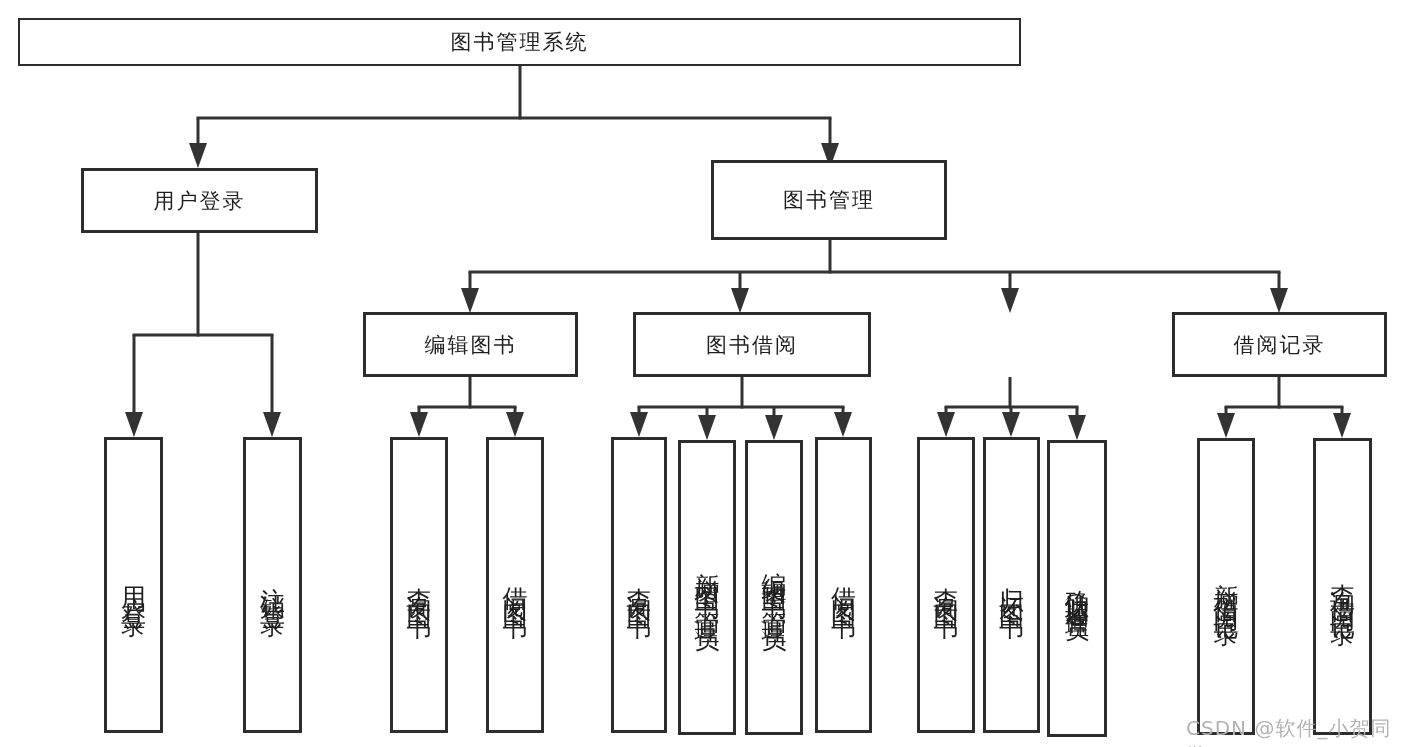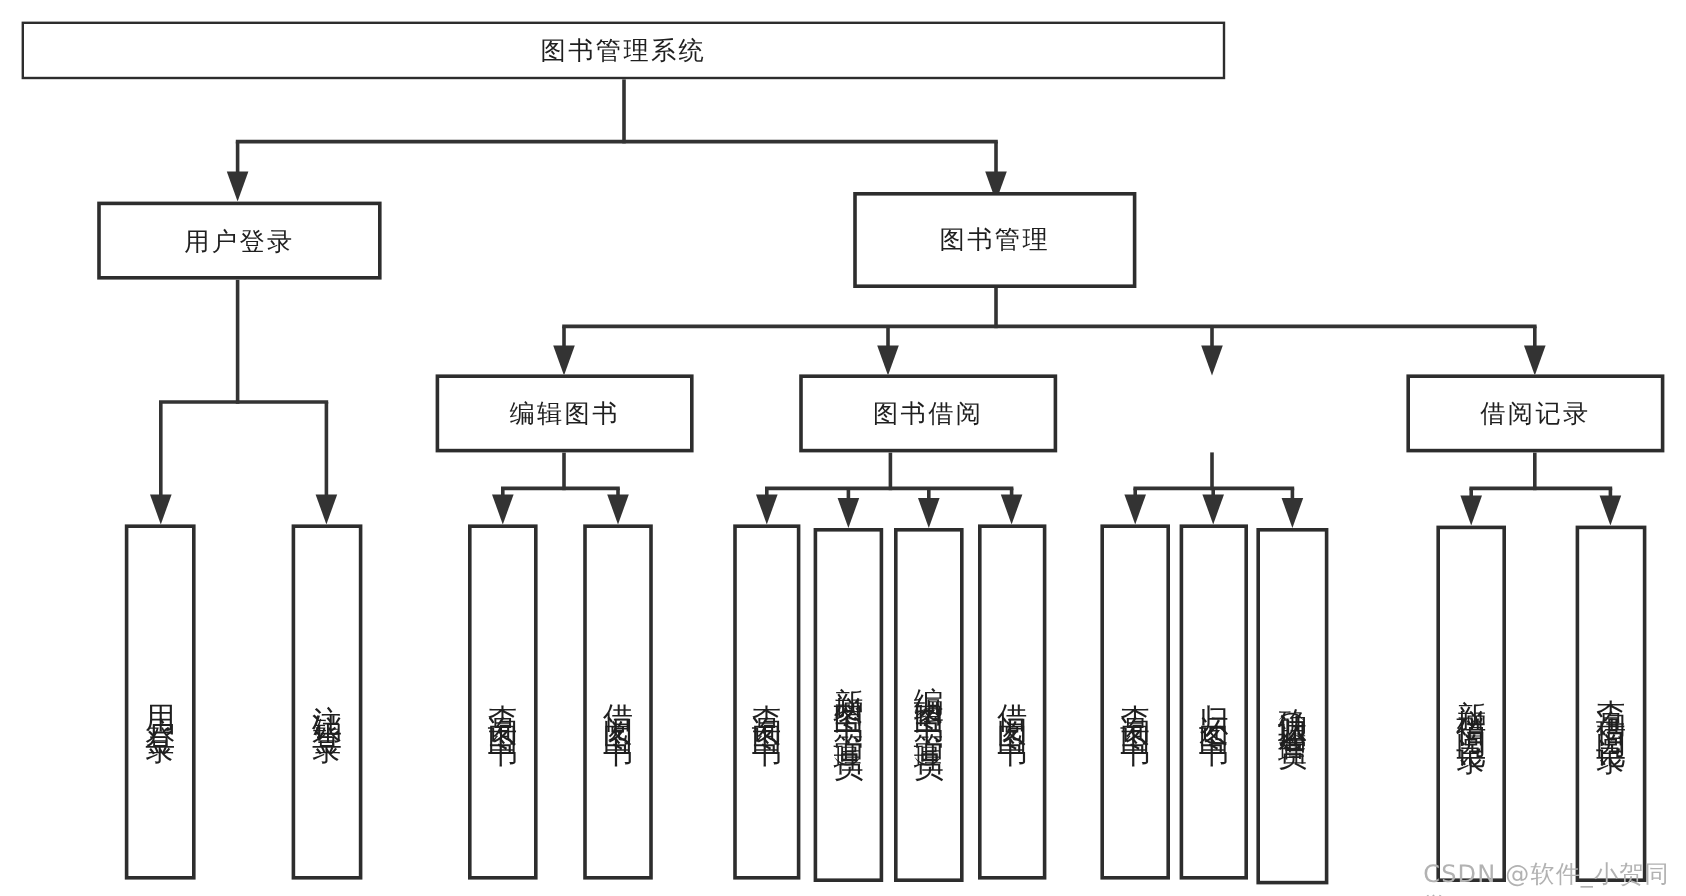--- a/index.html
+++ b/index.html
@@ -109,21 +109,21 @@
       <polygon points="1333,413 1351,413 1342,438"></polygon>
     </g>
   </svg>
 
   <div class="box hbox root" style="left:18px;top:18px;width:1003px;height:48px">图书管理系统</div>
 
   <div class="box hbox" style="left:81px;top:168px;width:237px;height:65px">用户登录</div>
   <div class="box hbox" style="left:711px;top:160px;width:236px;height:80px">图书管理</div>
 
   <div class="box hbox" style="left:363px;top:312px;width:215px;height:65px">编辑图书</div>
-  <div class="box hbox" style="left:666px;top:312px;width:215px;height:65px">图书借阅</div>
+  <div class="box hbox" style="left:633px;top:312px;width:238px;height:65px">图书借阅</div>
   <div class="box hbox" style="left:1172px;top:312px;width:215px;height:65px">借阅记录</div>
 
   <div class="box vbox" style="left:104px;top:437px;width:59px;height:296px">用户登录</div>
   <div class="box vbox" style="left:243px;top:437px;width:59px;height:296px">注销登录</div>
 
   <div class="box vbox" style="left:390px;top:437px;width:58px;height:296px">查询图书</div>
   <div class="box vbox" style="left:486px;top:437px;width:58px;height:296px">借阅图书</div>
 
   <div class="box vbox" style="left:611px;top:437px;width:56px;height:296px">查询图书</div>
   <div class="box vbox long" style="left:678px;top:440px;width:58px;height:295px">新增图书（管理员）</div>

